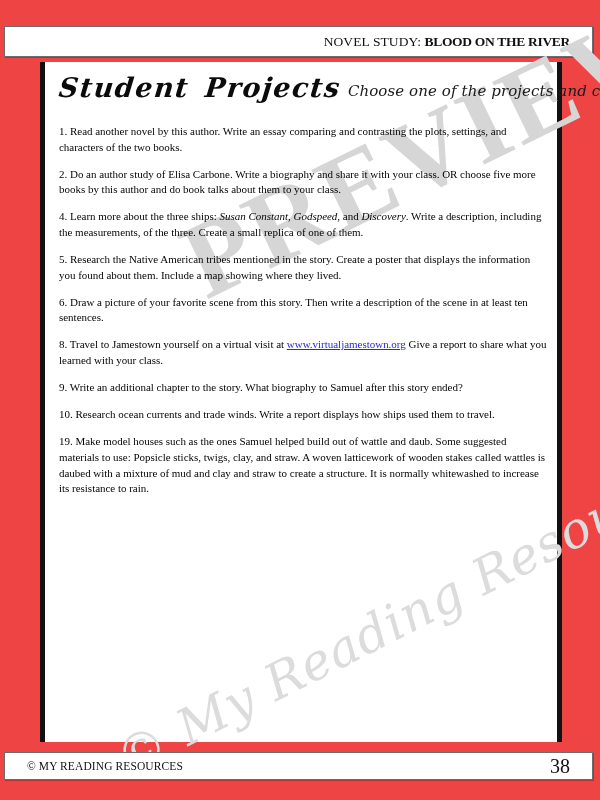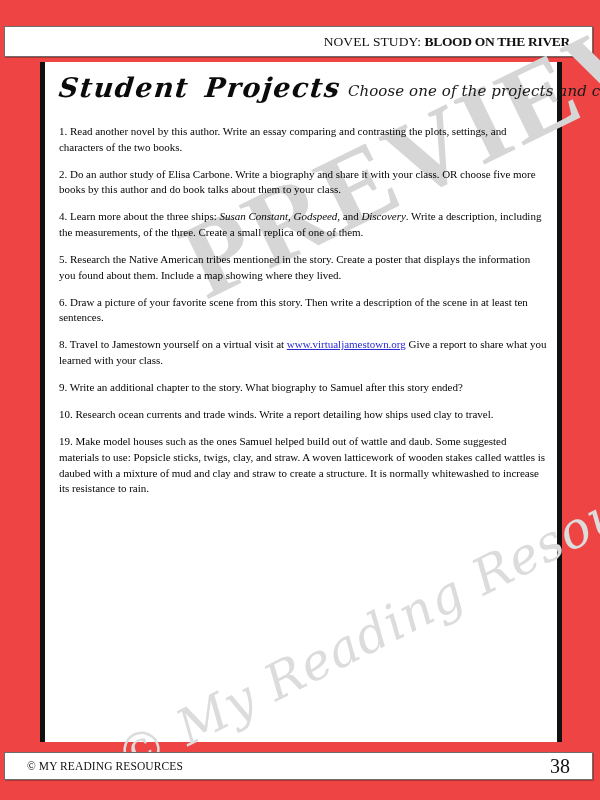--- a/index.html
+++ b/index.html
@@ -246,21 +246,21 @@
           <span>Travel to Jamestown yourself on a virtual visit at </span><a class="link" href="#">www.virtualjamestown.org</a><span> Give a report to share what you learned with your class.</span>
         </div>
 
         <div class="proj-item">
           <span>9.</span>
           <span>Write an additional chapter to the story. What biography to Samuel after this story ended?</span>
         </div>
 
         <div class="proj-item">
           <span>10.</span>
-          <span>Research ocean currents and trade winds. Write a report detailing how ships used clay to travel.</span>
+          <span>Research ocean currents and trade winds. Write a report displays how ships used them to travel.</span>
         </div>
 
         <div class="proj-item">
           <span>19.</span>
           <span>Make model houses such as the ones Samuel helped build out of wattle and daub. Some suggested materials to use: Popsicle sticks, twigs, clay, and straw. A woven latticework of wooden stakes called wattles is daubed with a mixture of mud and clay and straw to create a structure. It is normally whitewashed to increase its resistance to rain.</span>
         </div>
 
       </div>
     </div>
   </div>

